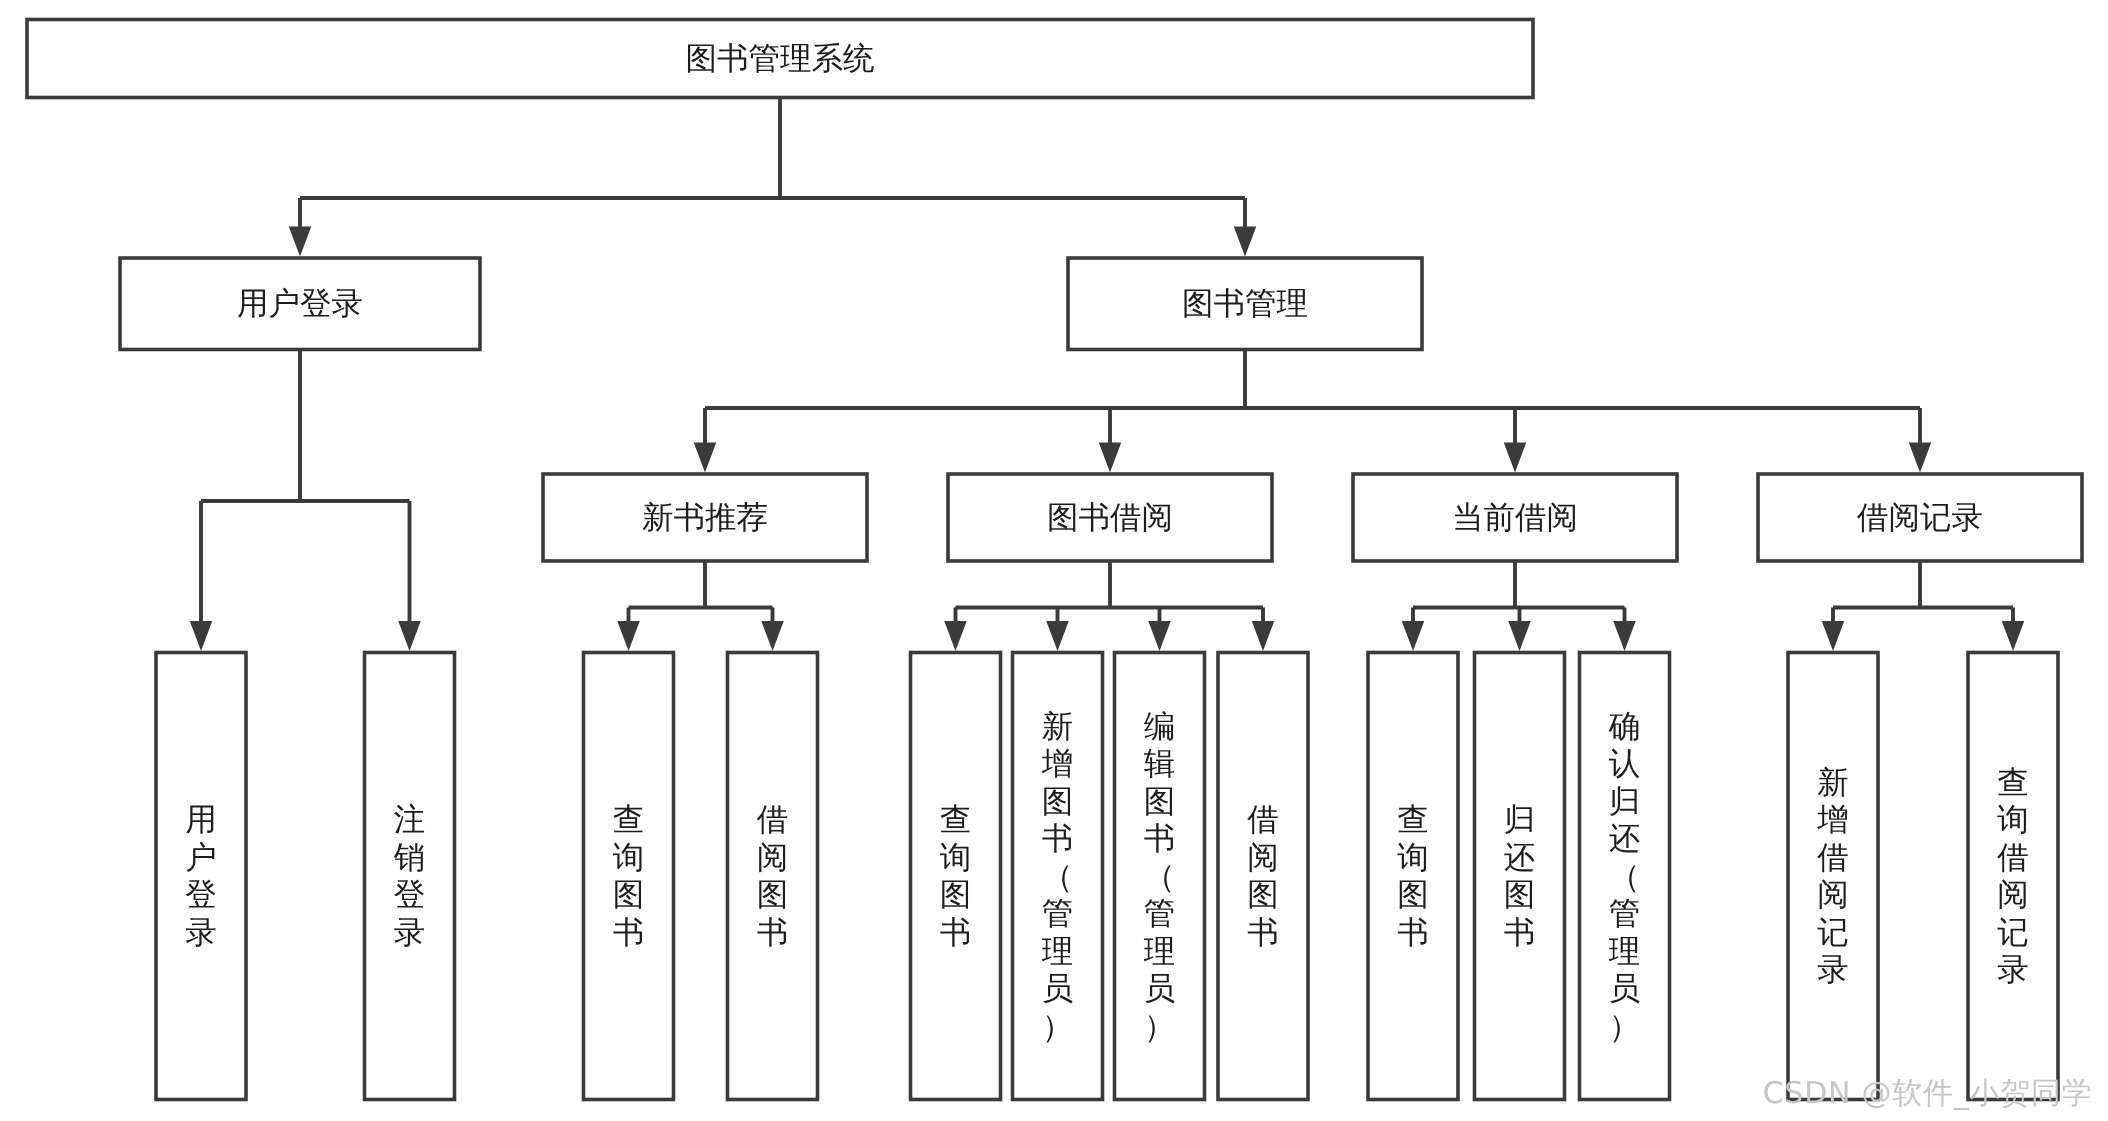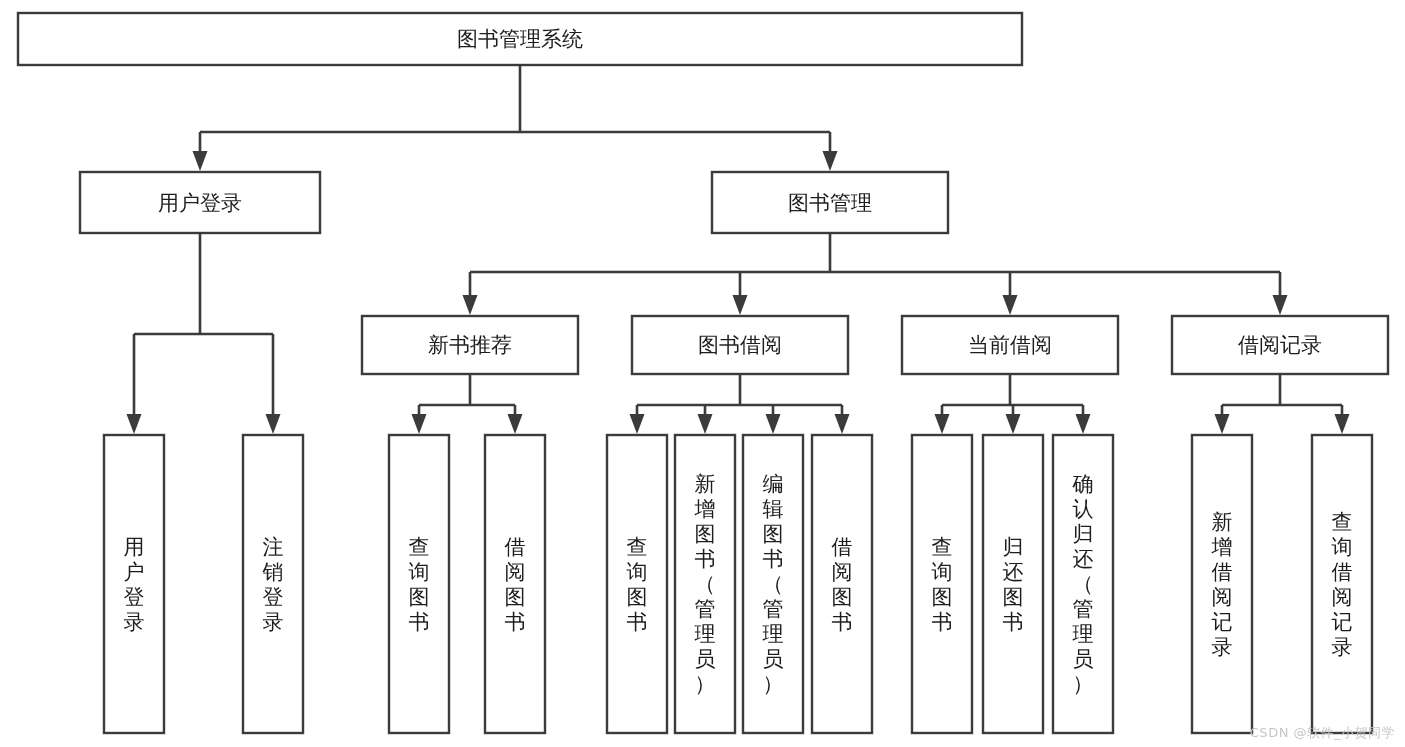--- a/index.html
+++ b/index.html
@@ -52,21 +52,21 @@
     font-family: "DejaVu Sans", "Liberation Sans", sans-serif;
     font-size: 21px;
     text-anchor: middle;
   }
   .watermark-text {
     position: absolute;
     right: 10px;
     bottom: 5px;
     color: #c6c6c6;
     font-family: "DejaVu Sans", "Liberation Sans", sans-serif;
-    font-size: 13px;
+    font-size: 20px;
     letter-spacing: 0.5px;
     white-space: nowrap;
     pointer-events: none;
   }
 </style>
 </head>
 <body>
 
 <div id="diagram-root">
   <svg id="flowchart" viewBox="0 0 1405 747">

